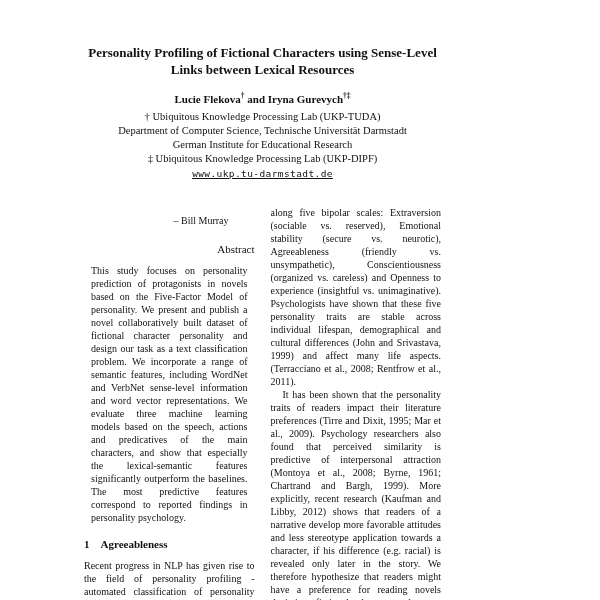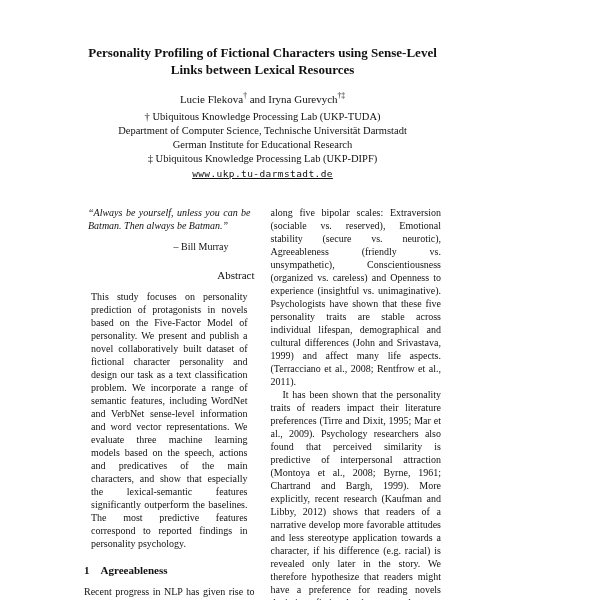--- a/index.html
+++ b/index.html
@@ -21,21 +21,21 @@
     font-size: 13px;
     font-weight: bold;
     text-align: center;
     line-height: 17px;
     max-width: 430px;
     margin: 0 auto 13px auto;
   }
   .authors {
     text-align: center;
     font-size: 11px;
-    font-weight: normal;
+    font-weight: bold;
     margin-bottom: 5px;
   }
   .authors sup { font-size: 7.5px; vertical-align: super; }
   .affil {
     text-align: center;
     font-size: 10.5px;
     line-height: 14px;
   }
   .url {
     text-align: center;
@@ -96,21 +96,20 @@
 
   <div class="affil">† Ubiquitous Knowledge Processing Lab (UKP-TUDA)</div>
   <div class="affil">Department of Computer Science, Technische Universität Darmstadt</div>
   <div class="affil">German Institute for Educational Research</div>
   <div class="affil">‡ Ubiquitous Knowledge Processing Lab (UKP-DIPF)</div>
   <div class="url">www.ukp.tu-darmstadt.de</div>
 
   <div class="columns">
 
     <div class="col">
-      <div class="quote">“Always be yourself, unless you can be Batman. Then always be Batman.”</div>
       <div class="quote-attr">– Bill Murray</div>
 
       <div class="abstract-heading">Abstract</div>
       <p class="abstract-body">This study focuses on personality prediction of protagonists in novels based on the Five-Factor Model of personality. We present and publish a novel collaboratively built dataset of fictional character personality and design our task as a text classification problem. We incorporate a range of semantic features, including WordNet and VerbNet sense-level information and word vector representations. We evaluate three machine learning models based on the speech, actions and predicatives of the main characters, and show that especially the lexical-semantic features significantly outperform the baselines. The most predictive features correspond to reported findings in personality psychology.</p>
 
       <div class="section-heading"><span class="sec-num">1</span><span>Agreeableness</span></div>
       <p>Recent progress in NLP has given rise to the field of personality profiling - automated classification of personality traits based on written, verbal and multimodal behavior of an individual. This re-</p>
     </div>
 
     <div class="col">

